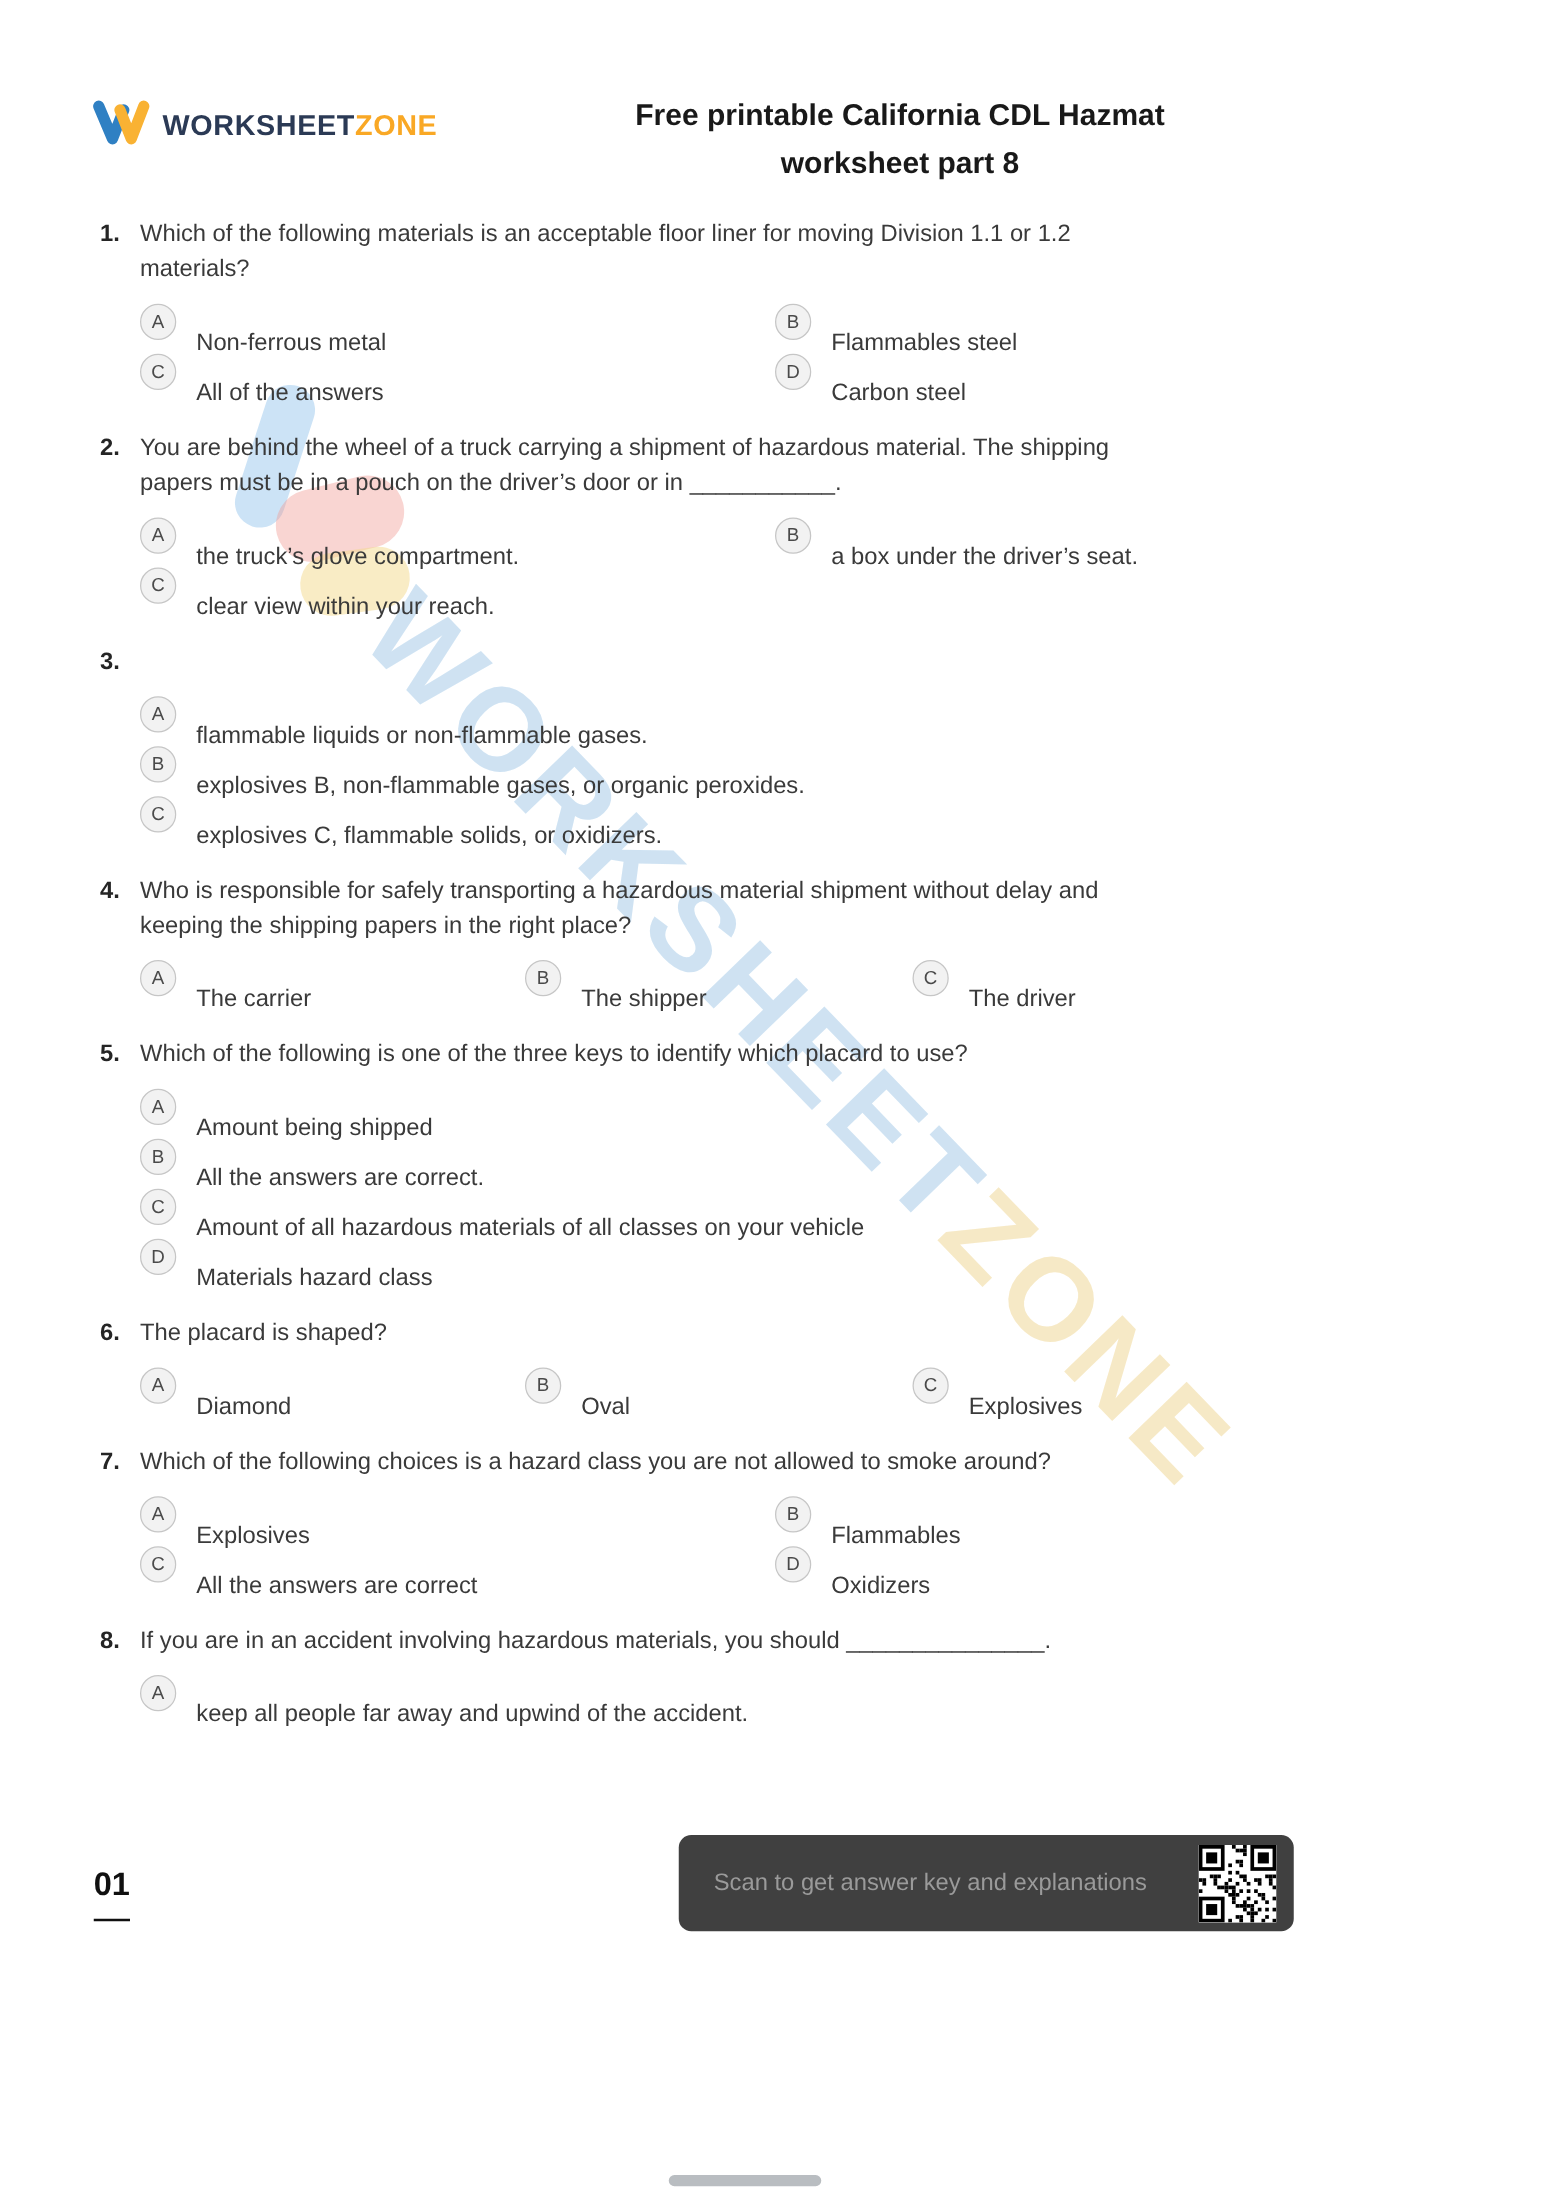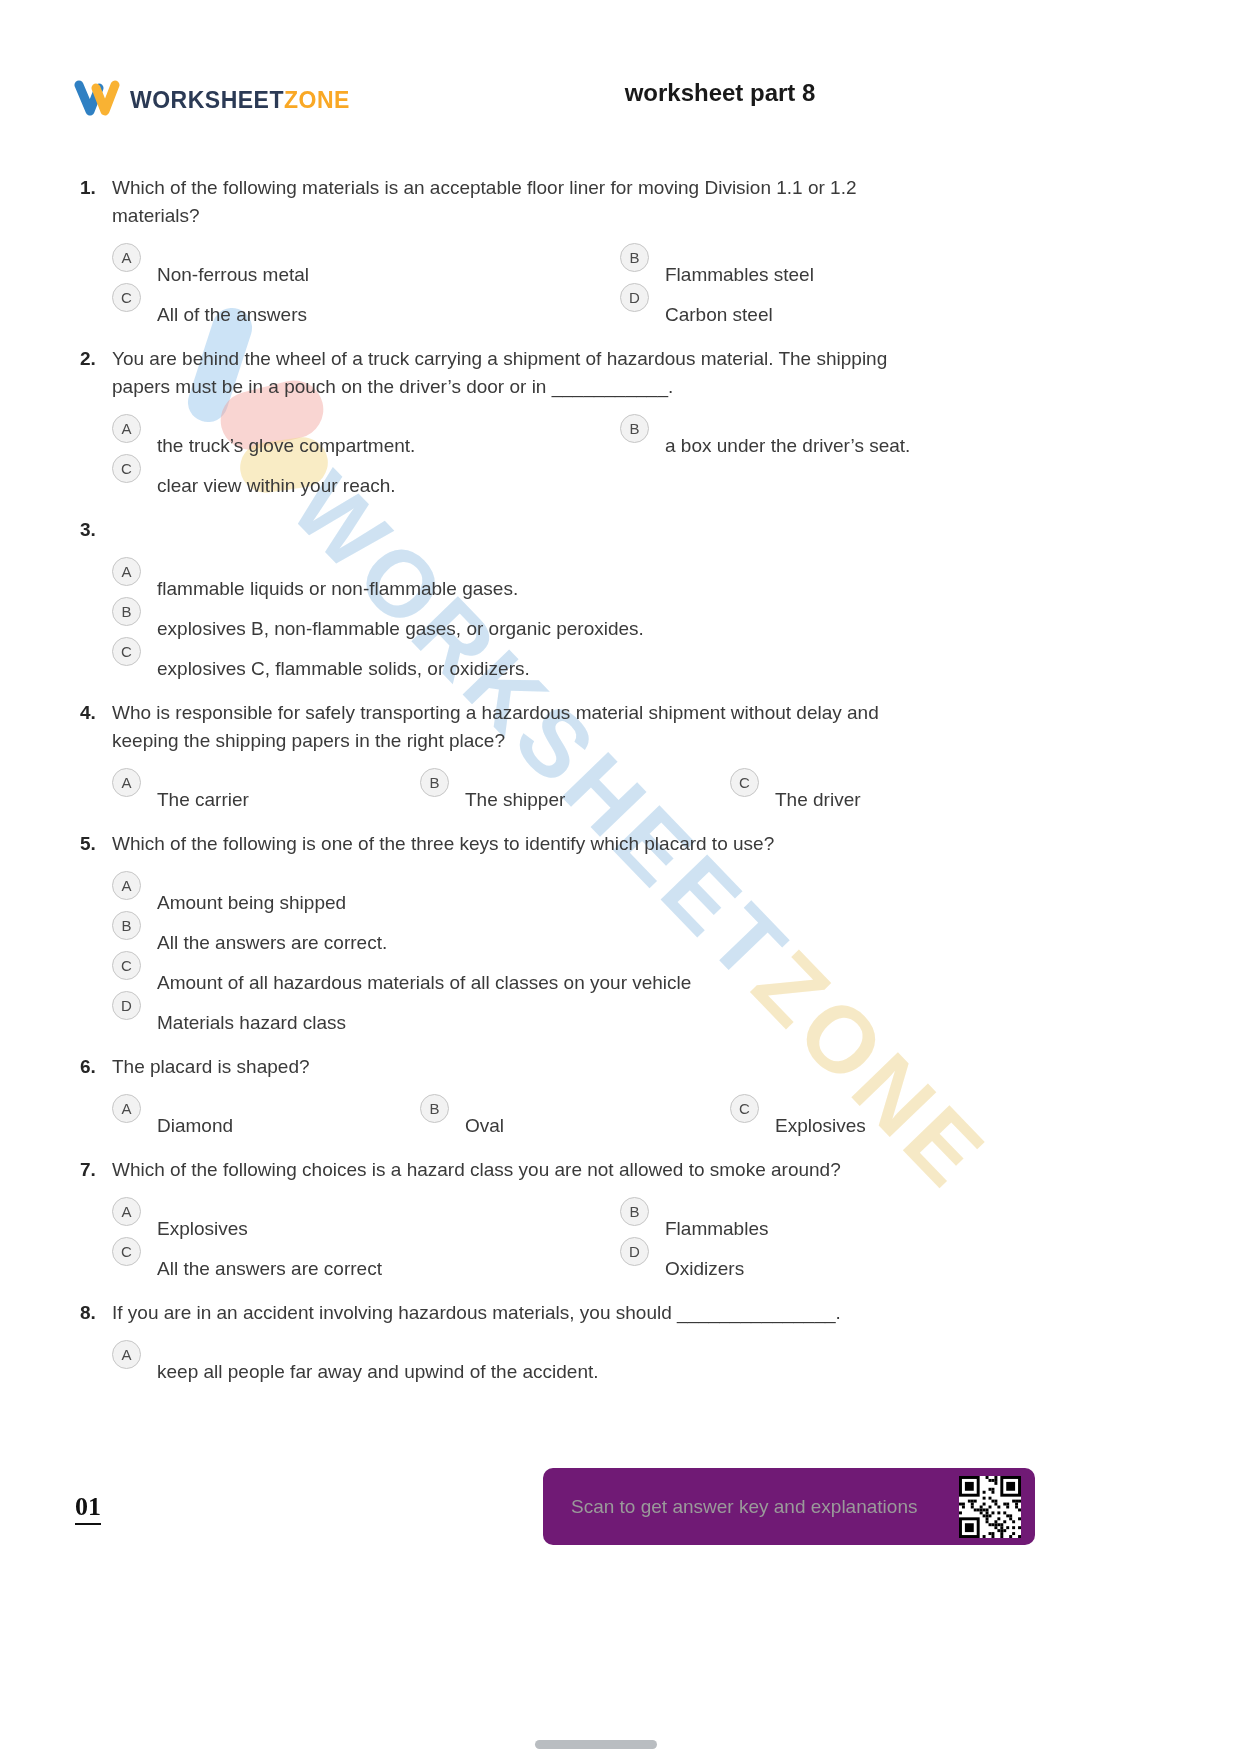--- a/index.html
+++ b/index.html
@@ -52,29 +52,29 @@
     width:29px; height:29px; border-radius:50%; flex-shrink:0;
     background:#f2f2f2; border:1px solid #c6c6c6;
     display:flex; align-items:center; justify-content:center;
     font-size:15px; color:#4a4a4a;
   }
   .opt-text { margin-left:16px; font-size:19px; color:#3a3a3a; white-space:nowrap;margin-top:36px; }
 
   
   .scan-banner {
     position:absolute; left:543px; top:1468px; width:492px; height:77px;
-    background:#701a75; border-radius:10px; display:flex; align-items:center;
+    background:#404040; border-radius:10px; display:flex; align-items:center;
     padding:0 8px 0 28px; z-index:1;
   }
   .scan-text { flex:1; font-size:19px; color:#9a9a9a; }
   .qr { width:62px; height:62px; background:#ffffff; margin-right:6px; flex-shrink:0; }
   .page-number {
     position:absolute; left:75px; top:1492px; z-index:1;
     font-size:26px; font-weight:700; color:#101010;
-    border-bottom:2px solid #101010; padding-bottom:1px;font-family:Liberation Serif, serif;
+    border-bottom:2px solid #101010; padding-bottom:12px;
   }
   .bottom-bar {
     position:absolute; left:535px; top:1740px; width:122px; height:9px;
     border-radius:5px; background:#b9bdc1;
   }
 </style>
 </head>
 <body>
 
 <div class="page">
@@ -94,20 +94,21 @@
         <path d="M5 7 L16 33 L25 10" fill="none" stroke="#2f80c3" stroke-width="9" stroke-linecap="round" stroke-linejoin="round"></path>
         <path d="M22 10 L31 33 L41 7" fill="none" stroke="#f9b233" stroke-width="9" stroke-linecap="round" stroke-linejoin="round"></path>
       </svg>
     </span>
     <span class="brand-text">
       <span class="brand-primary">WORKSHEET</span><span class="brand-accent">ZONE</span>
     </span>
   </div>
 
   <div class="doc-title">
+    <div>Free printable California CDL Hazmat</div>
     <div>worksheet part 8</div>
   </div>
 
   <div class="content" id="questions">
       <div class="question">
         <div class="q-head">
           <span class="q-num">1.</span>
           <div class="q-text">Which of the following materials is an acceptable floor liner for moving Division 1.1 or 1.2
 materials?</div>
         </div>

